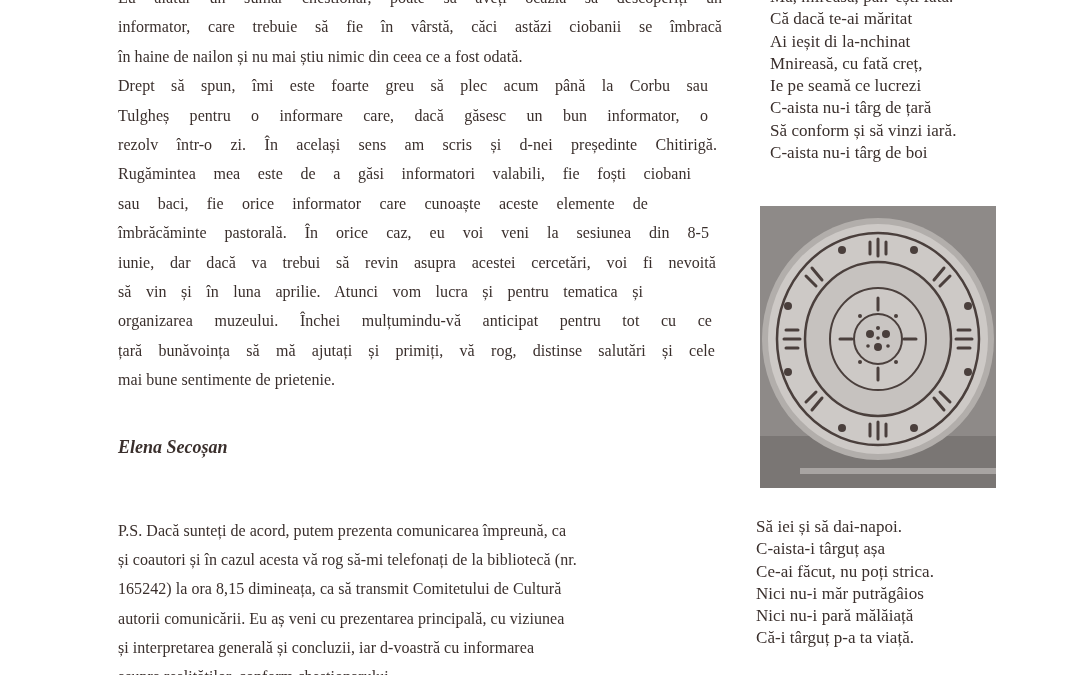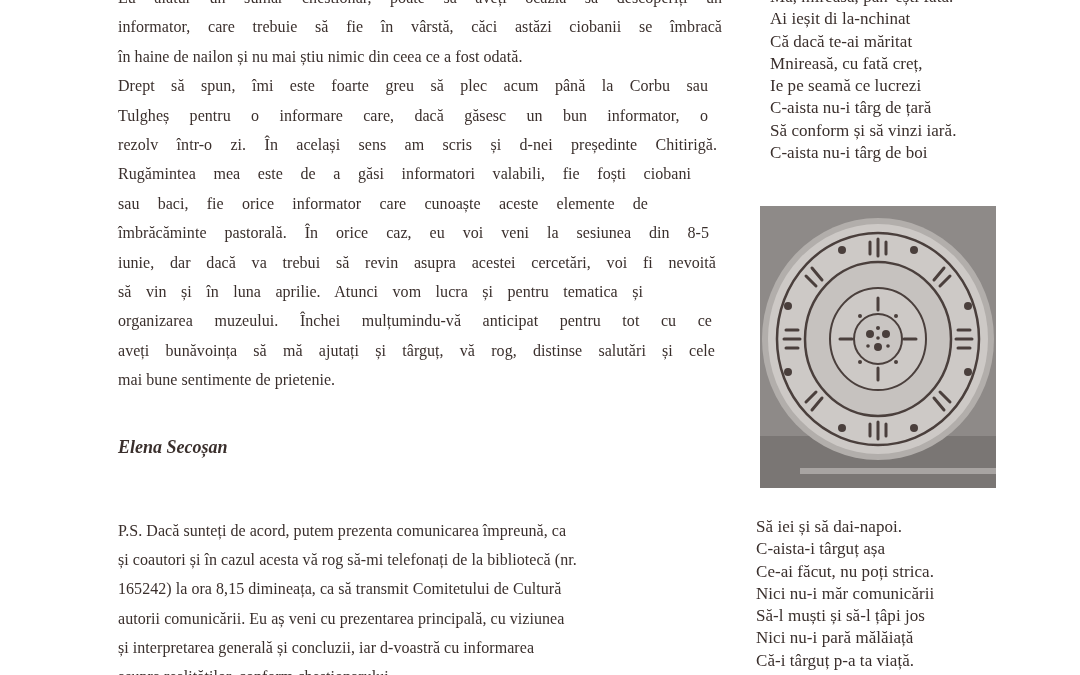--- a/index.html
+++ b/index.html
@@ -42,39 +42,39 @@
     <div class="line">în haine de nailon și nu mai știu nimic din ceea ce a fost odată.</div>
     <div class="line just" style="width:590px">Drept să spun, îmi este foarte greu să plec acum până la Corbu sau</div>
     <div class="line just" style="width:590px">Tulgheș pentru o informare care, dacă găsesc un bun informator, o</div>
     <div class="line just" style="width:599px">rezolv într-o zi. În același sens am scris și d-nei președinte Chitirigă.</div>
     <div class="line just" style="width:573px">Rugămintea mea este de a găsi informatori valabili, fie foști ciobani</div>
     <div class="line just" style="width:530px">sau baci, fie orice informator care cunoaște aceste elemente de</div>
     <div class="line just" style="width:591px">îmbrăcăminte pastorală. În orice caz, eu voi veni la sesiunea din 8-5</div>
     <div class="line just" style="width:598px">iunie, dar dacă va trebui să revin asupra acestei cercetări, voi fi nevoită</div>
     <div class="line just" style="width:525px">să vin și în luna aprilie. Atunci vom lucra și pentru tematica și</div>
     <div class="line just" style="width:594px">organizarea muzeului. Închei mulțumindu-vă anticipat pentru tot cu ce</div>
-    <div class="line just" style="width:597px">aveți bunăvoința să mă ajutați și târguț, vă rog, distinse salutări și cele</div>
+    <div class="line just" style="width:597px">țară bunăvoința să mă ajutați și primiți, vă rog, distinse salutări și cele</div>
     <div class="line">mai bune sentimente de prietenie.</div>
   </div>
 
   <div class="signature">Elena Secoșan</div>
 
   <div class="ps">
     <div class="line just" style="width:577px">P.S. Dacă sunteți de acord, putem prezenta comunicarea împreună, ca</div>
     <div class="line just" style="width:585px">și coautori și în cazul acesta vă rog să-mi telefonați de la bibliotecă (nr.</div>
     <div class="line just" style="width:570px">165242) la ora 8,15 dimineața, ca să transmit Comitetului de Cultură</div>
     <div class="line just" style="width:573px">autorii comunicării. Eu aș veni cu prezentarea principală, cu viziunea</div>
     <div class="line just" style="width:532px">și interpretarea generală și concluzii, iar d-voastră cu informarea</div>
     <div class="line">asupra realităților, conform chestionarului</div>
   </div>
 
   <div class="poem-top">
     <div class="line">Mă, mireasă, pân' ești fată.</div>
+    <div class="line">Că dacă te-ai măritat</div>
     <div class="line">Ai ieșit di la-nchinat</div>
-    <div class="line">Că dacă te-ai măritat</div>
     <div class="line">Mnireasă, cu fată creț,</div>
     <div class="line">Ie pe seamă ce lucrezi</div>
     <div class="line">C-aista nu-i târg de țară</div>
     <div class="line">Să conform și să vinzi iară.</div>
     <div class="line">C-aista nu-i târg de boi</div>
   </div>
 
   <div class="figure">
     <svg width="236" height="282" viewBox="0 0 236 282">
       <rect x="0" y="0" width="236" height="282" fill="#8e8a88"></rect>
@@ -135,19 +135,18 @@
         <circle cx="100" cy="156" r="2"></circle>
           <circle cx="136" cy="156" r="2"></circle>
       </g>
     </svg>
   </div>
 
   <div class="poem-bottom">
     <div class="line">Să iei și să dai-napoi.</div>
     <div class="line">C-aista-i târguț așa</div>
     <div class="line">Ce-ai făcut, nu poți strica.</div>
-    <div class="line">Nici nu-i măr comunicării</div>
-    <div class="line">Să-l muști și să-l țâpi jos</div>
+    <div class="line">Nici nu-i măr putrăgâios</div>
     <div class="line">Nici nu-i pară mălăiață</div>
     <div class="line">Că-i târguț p-a ta viață.</div>
   </div>
 
 </div>
 
 </body></html>

